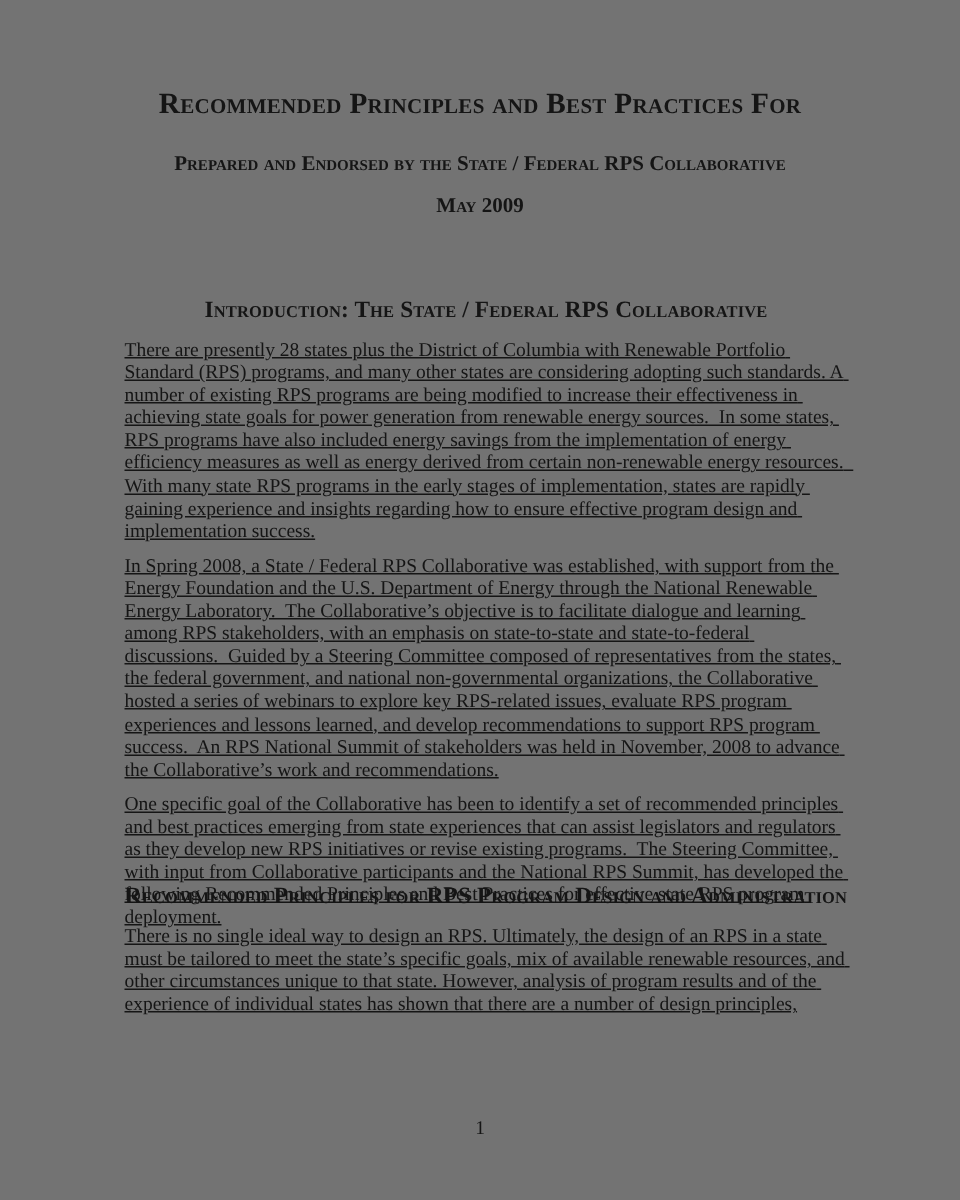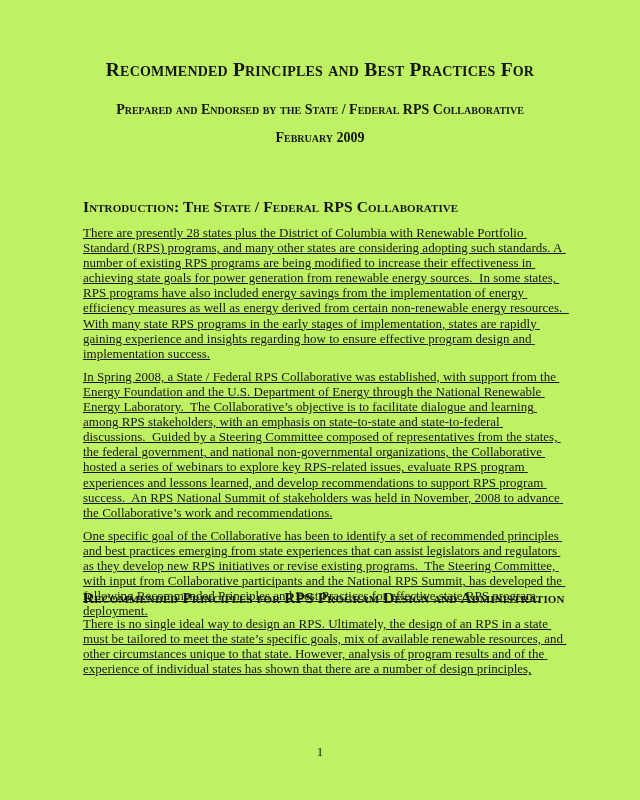--- a/index.html
+++ b/index.html
@@ -4,21 +4,21 @@
 <style>
   html, body {
     margin: 0;
     padding: 0;
     background: #ffffff;
   }
   .page {
     position: relative;
     width: 640px;
     height: 800px;
-    background: #bef264;
+    background: #737373;
     overflow: hidden;
     font-family: "Liberation Serif", "DejaVu Serif", serif;
     color: #151515;
   }
   .title-block {
     position: absolute;
     left: 79px;
     width: 482px;
     top: 58px;
     text-align: center;
@@ -51,20 +51,21 @@
   }
   .section-intro { top: 197px; }
   .section-principles { top: 588px; }
   .section-heading {
     margin: 0;
     font-size: 15.5px;
     font-weight: 700;
     font-variant: small-caps;
     line-height: 20px;
     letter-spacing: 0.1px;
+    text-align: center;
   }
   .para {
     margin: 8px 0 0 0;
     font-size: 13px;
     line-height: 15.1px;
     white-space: pre-wrap;
     text-align: left;
     text-decoration: underline;
   }
   .page-footer {
@@ -80,21 +81,21 @@
 </head>
 <body>
 
 <div class="page">
 
   <header class="title-block">
     <div class="doc-title">
       <span>Recommended Principles and Best Practices For</span><br>
     </div>
     <div class="doc-subtitle">Prepared and Endorsed  by the State / Federal RPS Collaborative</div>
-    <div class="doc-date">February 2009</div>
+    <div class="doc-date">May 2009</div>
   </header>
 
   <section class="section section-intro">
     <h2 class="section-heading">Introduction: The State / Federal RPS Collaborative</h2>
     <p class="para">There are presently 28 states plus the District of Columbia with Renewable Portfolio Standard (RPS) programs, and many other states are considering adopting such standards. A number of existing RPS programs are being modified to increase their effectiveness in achieving state goals for power generation from renewable energy sources.  In some states, RPS programs have also included energy savings from the implementation of energy efficiency measures as well as energy derived from certain non-renewable energy resources.  With many state RPS programs in the early stages of implementation, states are rapidly gaining experience and insights regarding how to ensure effective program design and implementation success.</p>
     <p class="para">In Spring 2008, a State / Federal RPS Collaborative was established, with support from the Energy Foundation and the U.S. Department of Energy through the National Renewable Energy Laboratory.  The Collaborative’s objective is to facilitate dialogue and learning among RPS stakeholders, with an emphasis on state-to-state and state-to-federal discussions.  Guided by a Steering Committee composed of representatives from the states, the federal government, and national non-governmental organizations, the Collaborative hosted a series of webinars to explore key RPS-related issues, evaluate RPS program experiences and lessons learned, and develop recommendations to support RPS program success.  An RPS National Summit of stakeholders was held in November, 2008 to advance the Collaborative’s work and recommendations.</p>
     <p class="para">One specific goal of the Collaborative has been to identify a set of recommended principles and best practices emerging from state experiences that can assist legislators and regulators as they develop new RPS initiatives or revise existing programs.  The Steering Committee, with input from Collaborative participants and the National RPS Summit, has developed the following Recommended Principles and Best Practices for effective state RPS program deployment.</p>
   </section>
 
   <section class="section section-principles">

